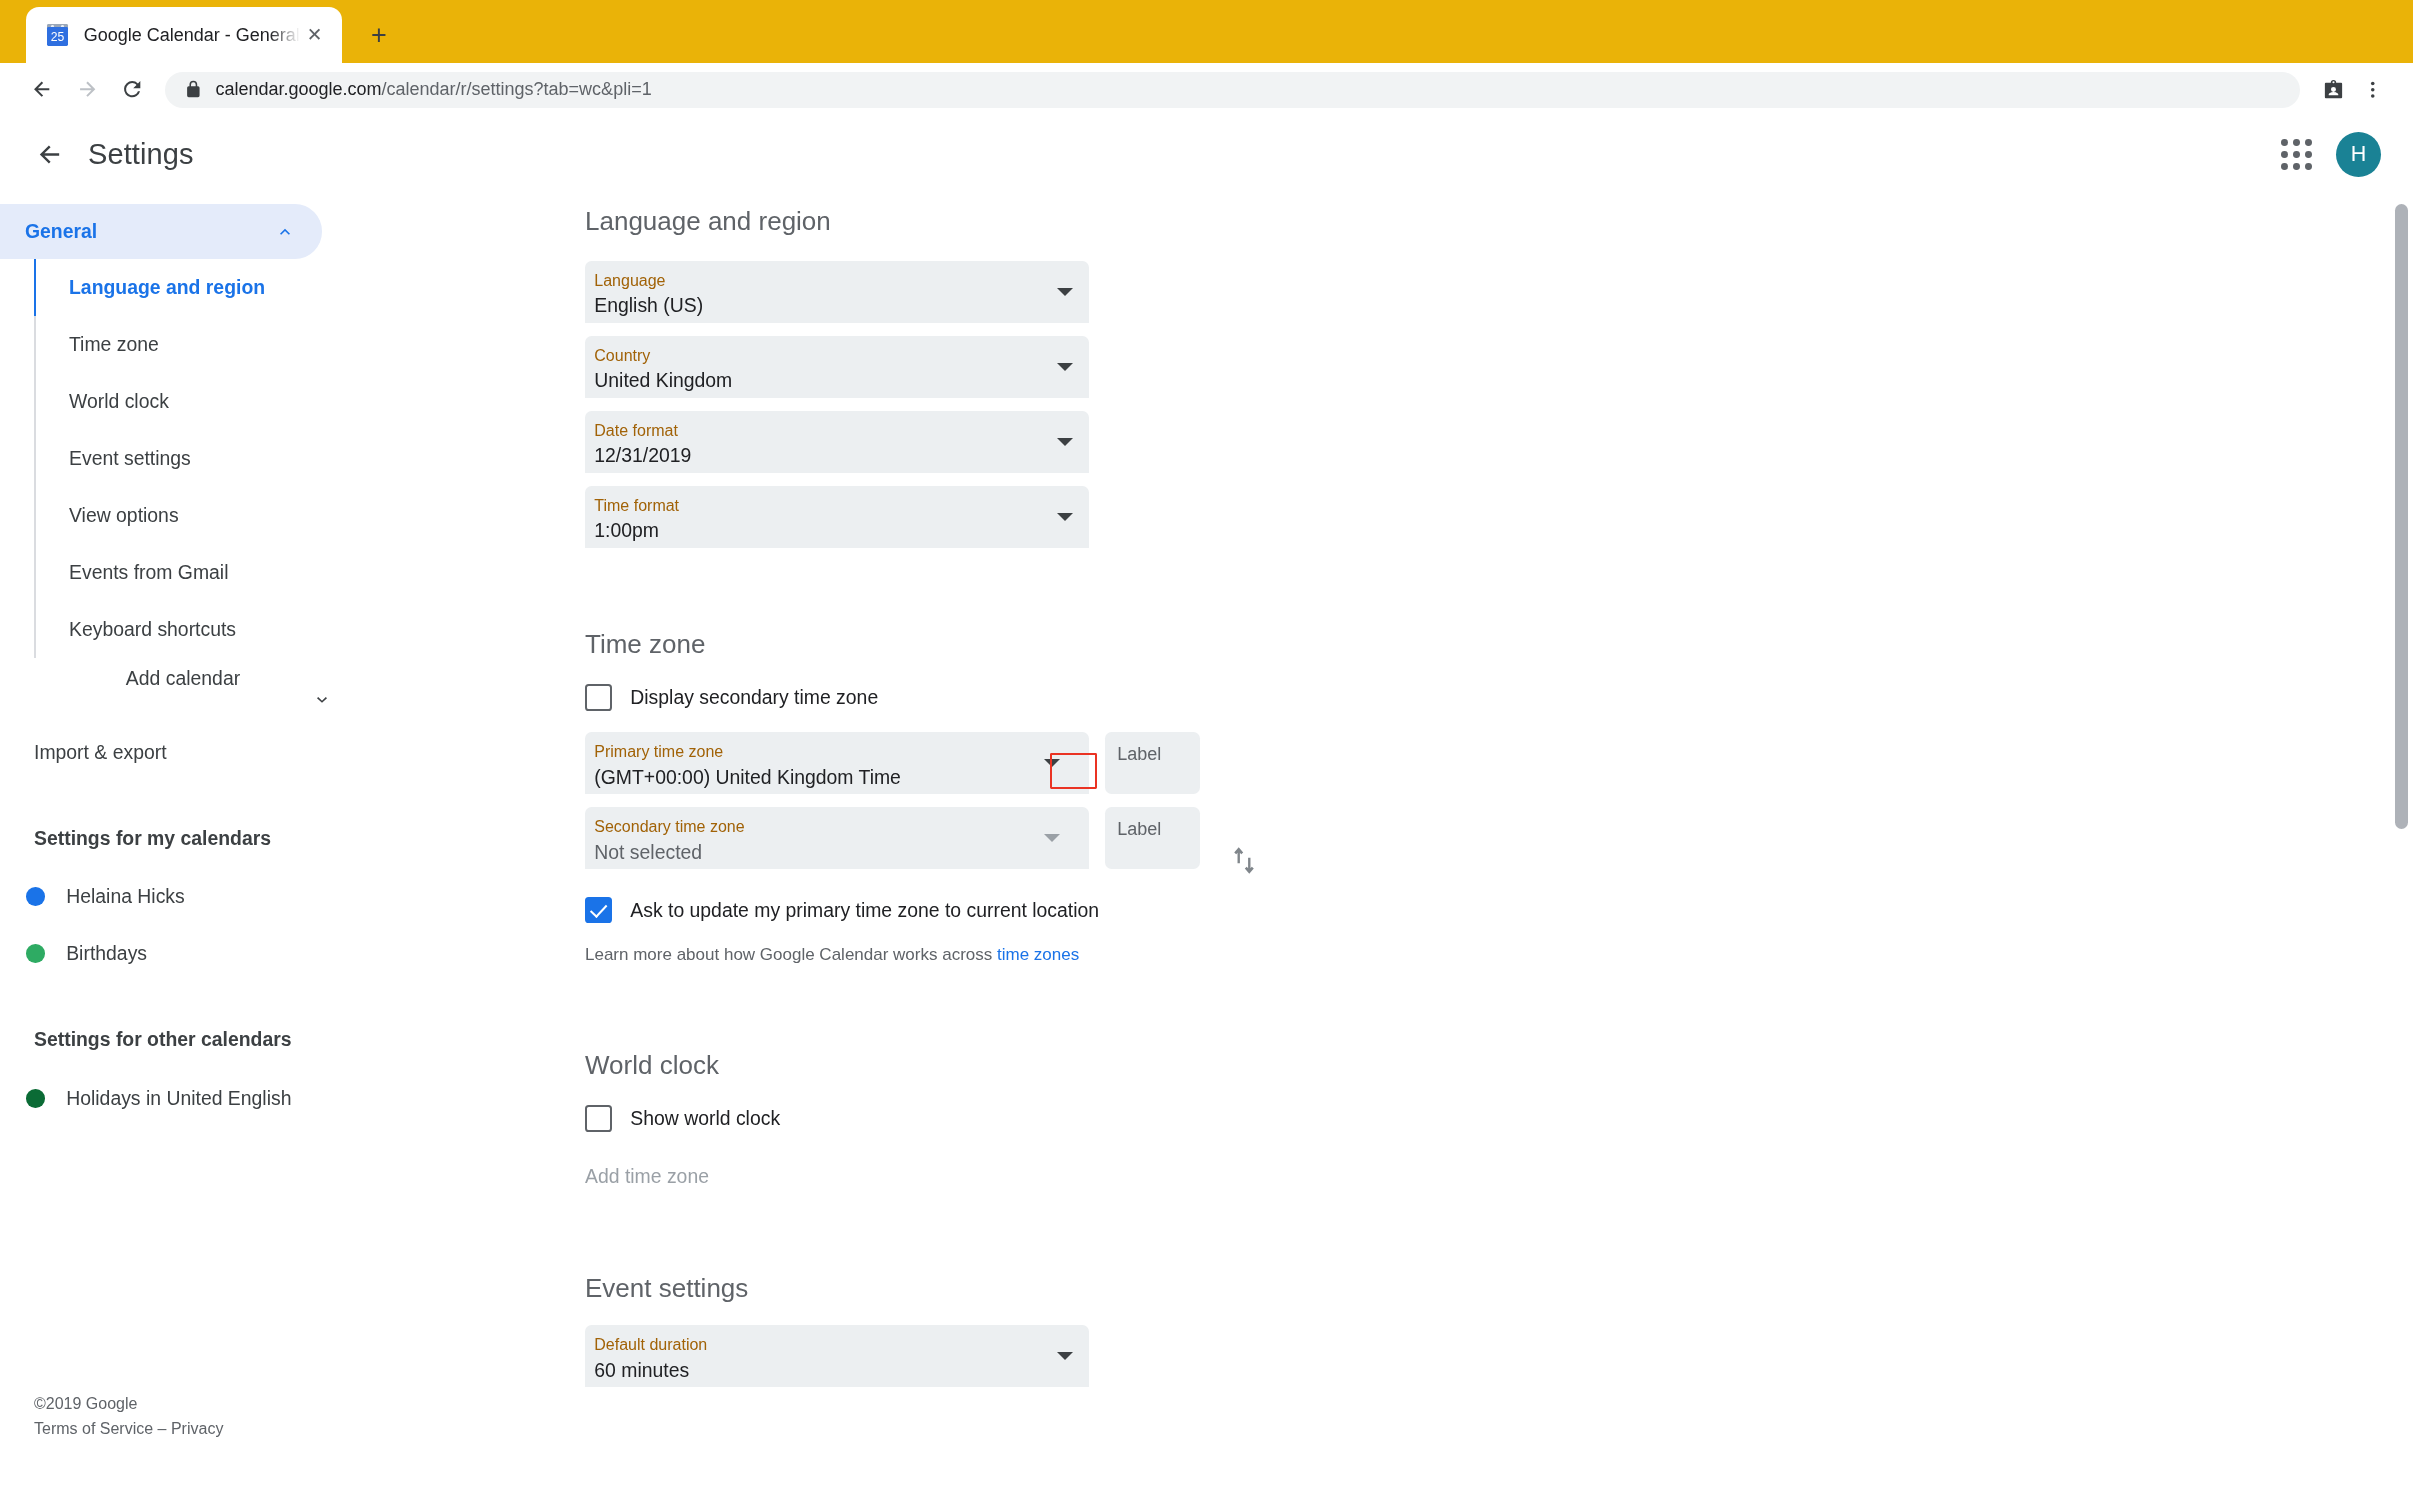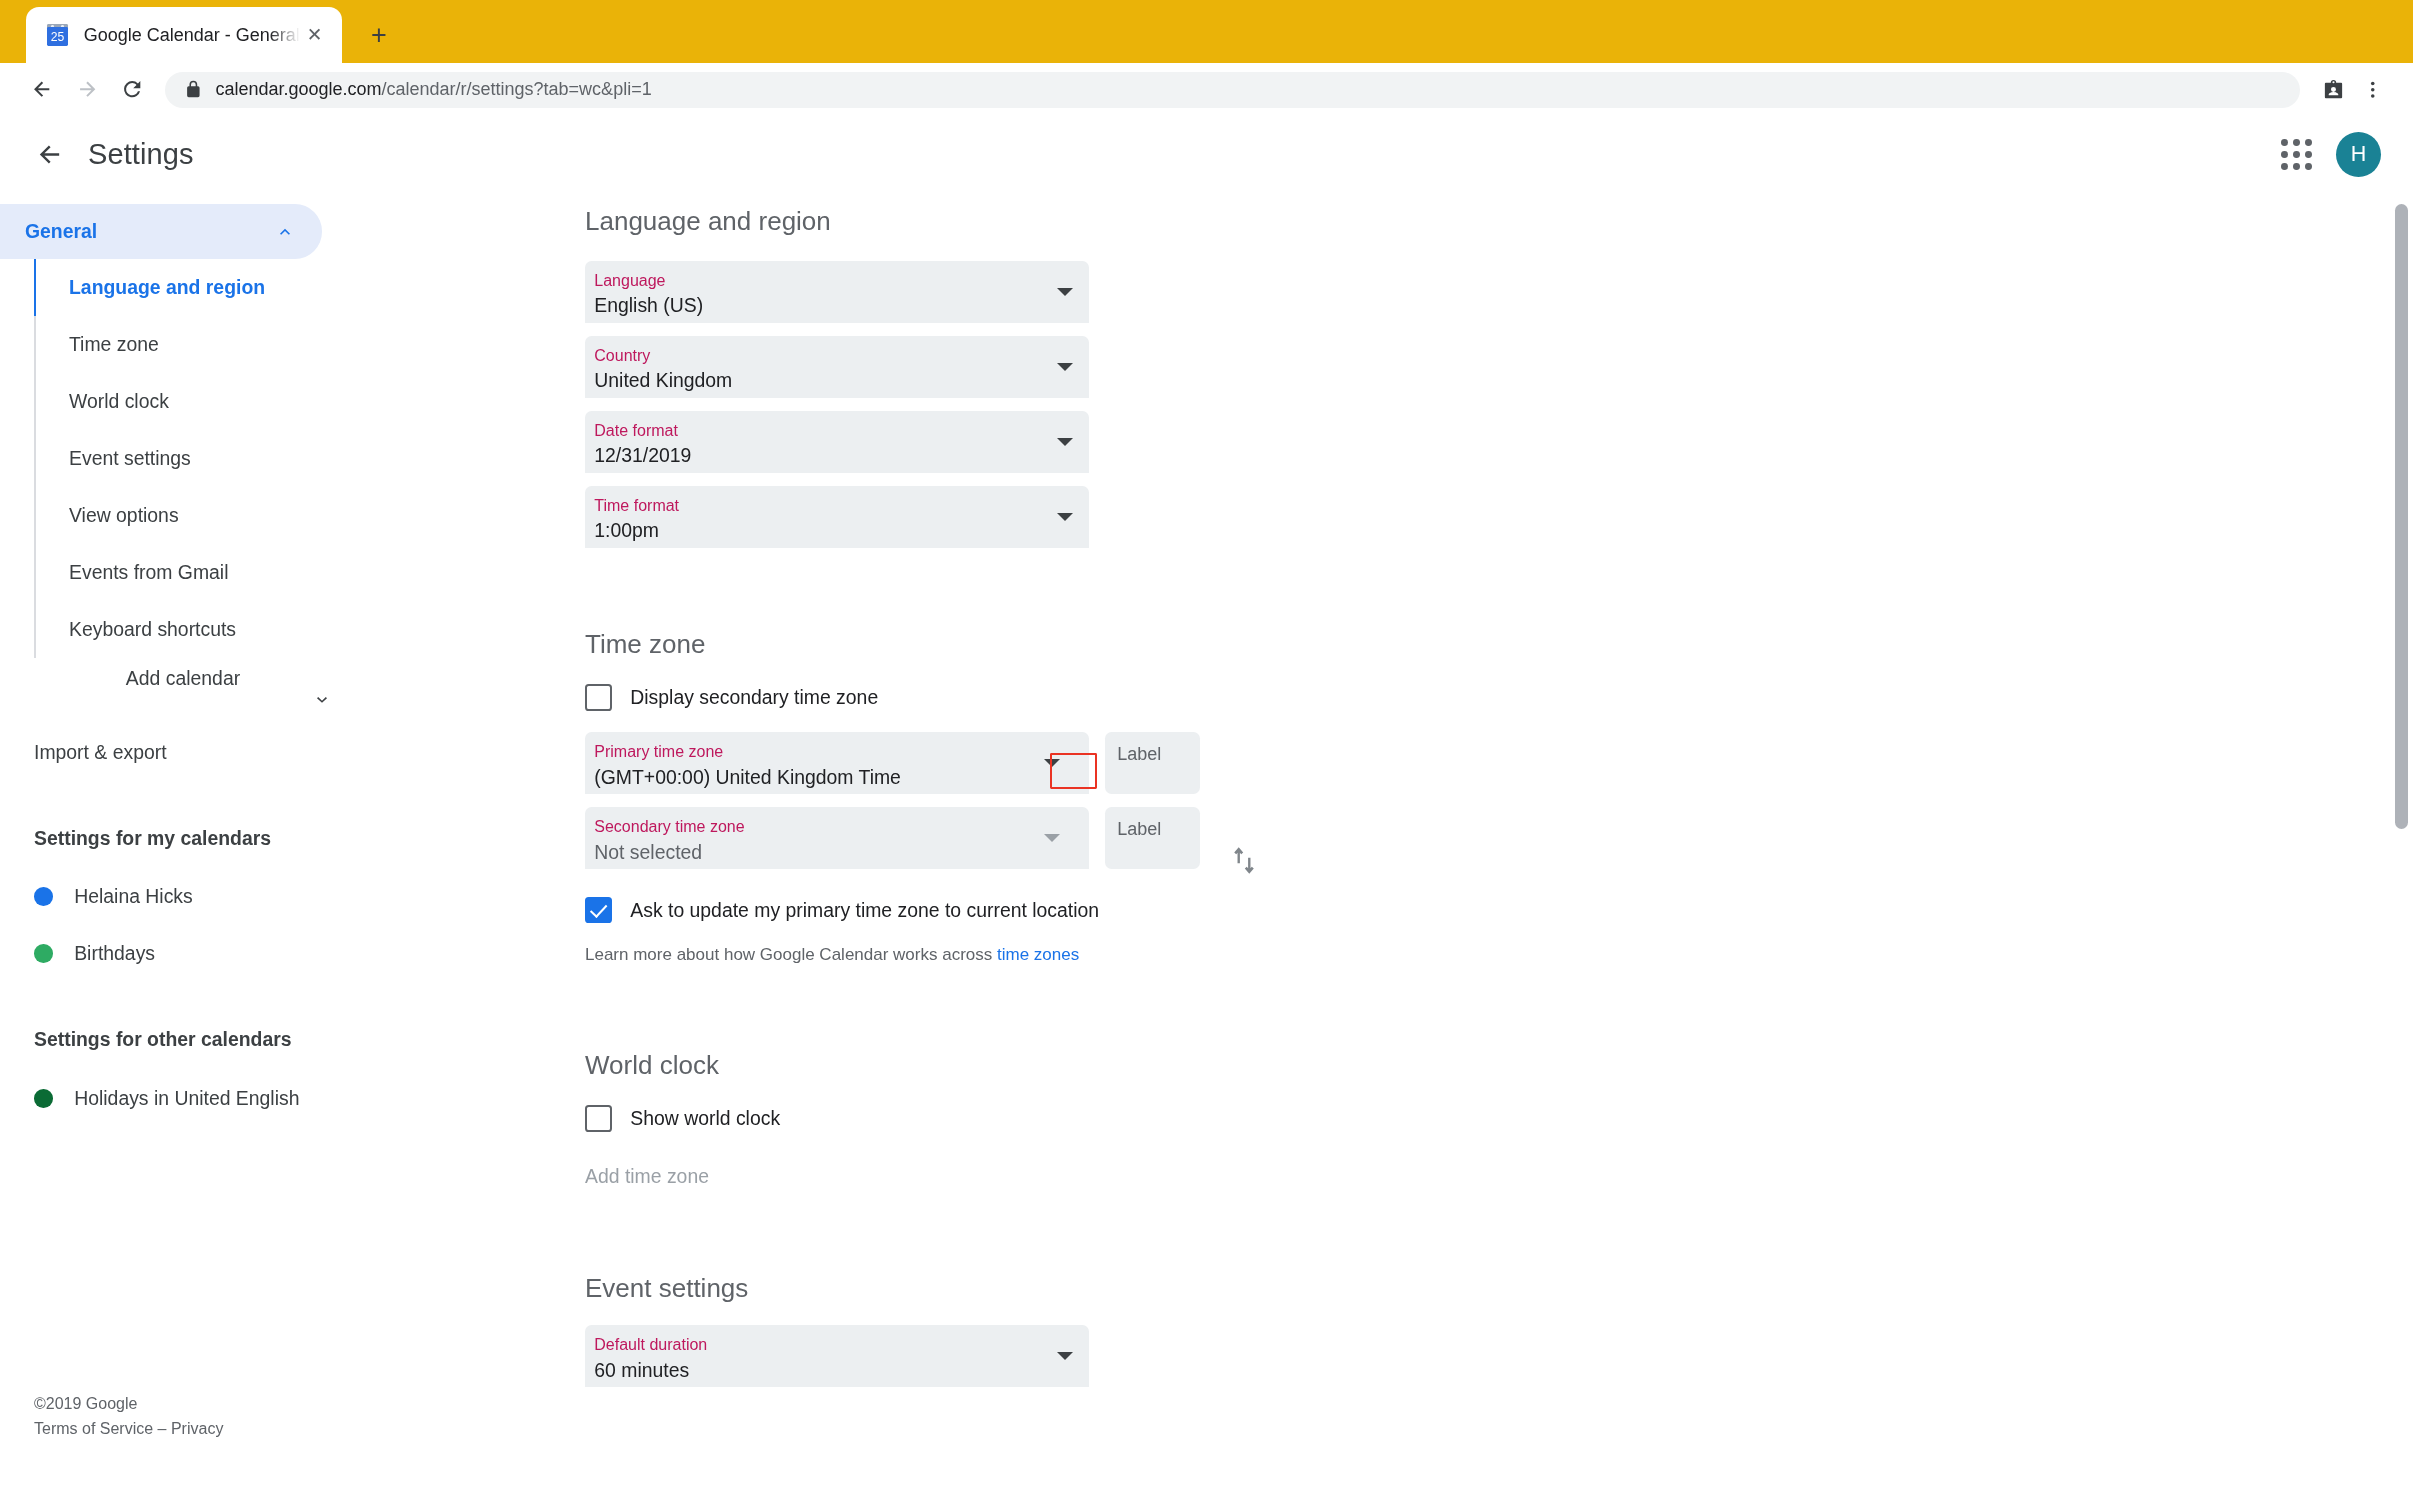--- a/index.html
+++ b/index.html
@@ -239,21 +239,21 @@
     margin-top: 36px;
     margin-bottom: 8.6px;
     height: 43px;
     display: flex;
     align-items: center;
   }
   .cal-row {
     height: 57px;
     display: flex;
     align-items: center;
-    padding-left: 34px;
+    padding-left: 26px;
     font-size: 19.4px;
     color: #3c4043;
     gap: 21.5px;
   }
   .cal-dot {
     width: 18.7px; height: 18.7px;
     border-radius: 50%;
     flex: 0 0 18.7px;
   }
   .footer {
@@ -283,21 +283,21 @@
     width: 504px;
     height: 62px;
     background: #eceff1;
     border-radius: 6.5px 6.5px 0 0;
     position: relative;
     margin-bottom: 13px;
     padding: 10px 0 0 9.3px;
   }
   .field .flabel {
     font-size: 16px;
-    color: #be185d;
+    color: #a16207;
     line-height: 1.25;
   }
   .field .fvalue {
     font-size: 19.4px;
     color: #202124;
     line-height: 1.3;
     margin-top: 2.2px;
   }
   .field .fvalue.muted { color: #5f6368; }
   .caret {

